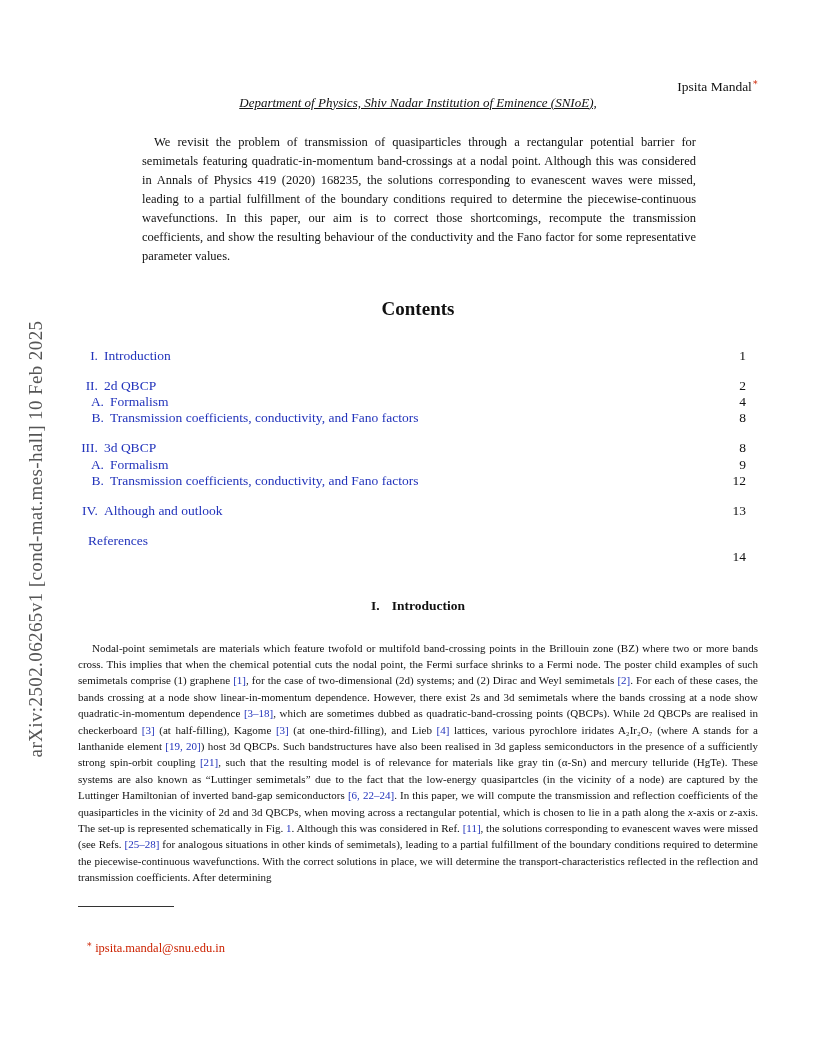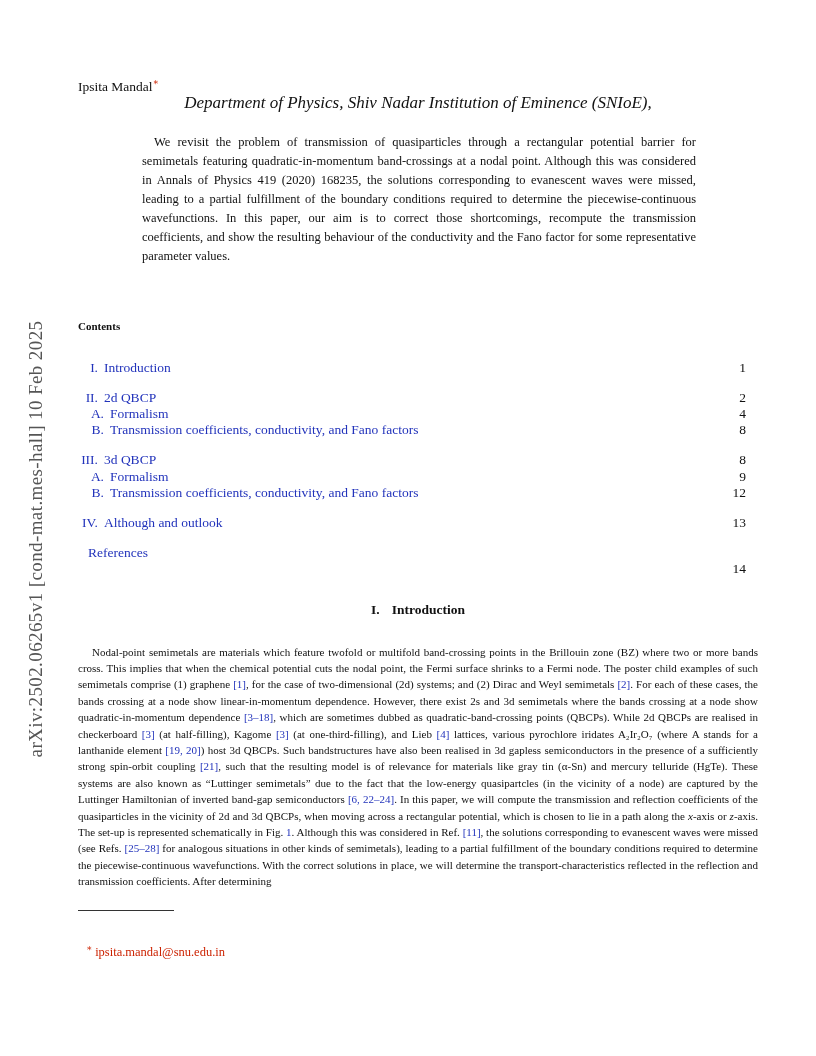--- a/index.html
+++ b/index.html
@@ -26,45 +26,46 @@
     padding: 68px 58px 0 78px;
   }
   .title {
     text-align: center;
     font-size: 15.5px;
     font-weight: bold;
     line-height: 19px;
     color: #1a1a1a;
   }
   .author-line {
-    text-align: left;
+    text-align: right;
     font-size: 13.5px;
     margin-top: 9px;
   }
   .author-line sup {
     font-size: 9px;
     color: var(--footnote, #cc2200);
   }
   .affil {
     text-align: center;
     font-style: italic;
-    font-size: 17px;
+    font-size: 13px;
     line-height: 16px;
+    text-decoration: underline;
   }
   .abstract {
     margin: 22px 62px 0 64px;
     font-size: 12.5px;
     line-height: 19px;
     text-align: justify;
     text-indent: 12px;
   }
   .contents-heading {
-    margin-top: 54px;
-    text-align: left;
-    font-size: 11px;
+    margin-top: 32px;
+    text-align: center;
+    font-size: 19px;
     font-weight: bold;
   }
   .toc {
     margin-top: 28px;
     font-size: 13.5px;
     margin-left: -12px;
   }
   .toc-row {
     display: flex;
     align-items: baseline;
@@ -85,21 +86,21 @@
   .toc-label {
     color: var(--link, #2233bb);
     cursor: pointer;
   }
   .toc-page {
     margin-left: auto;
     color: #111111;
     padding-right: 12px;
   }
   .section-heading {
-    margin-top: 24px;
+    margin-top: 32px;
     text-align: center;
     font-size: 13.5px;
     font-weight: bold;
   }
   .section-heading .secnum { margin-right: 12px; }
   .body-para {
     margin-top: 26px;
     font-size: 11px;
     line-height: 16.4px;
     text-align: justify;

